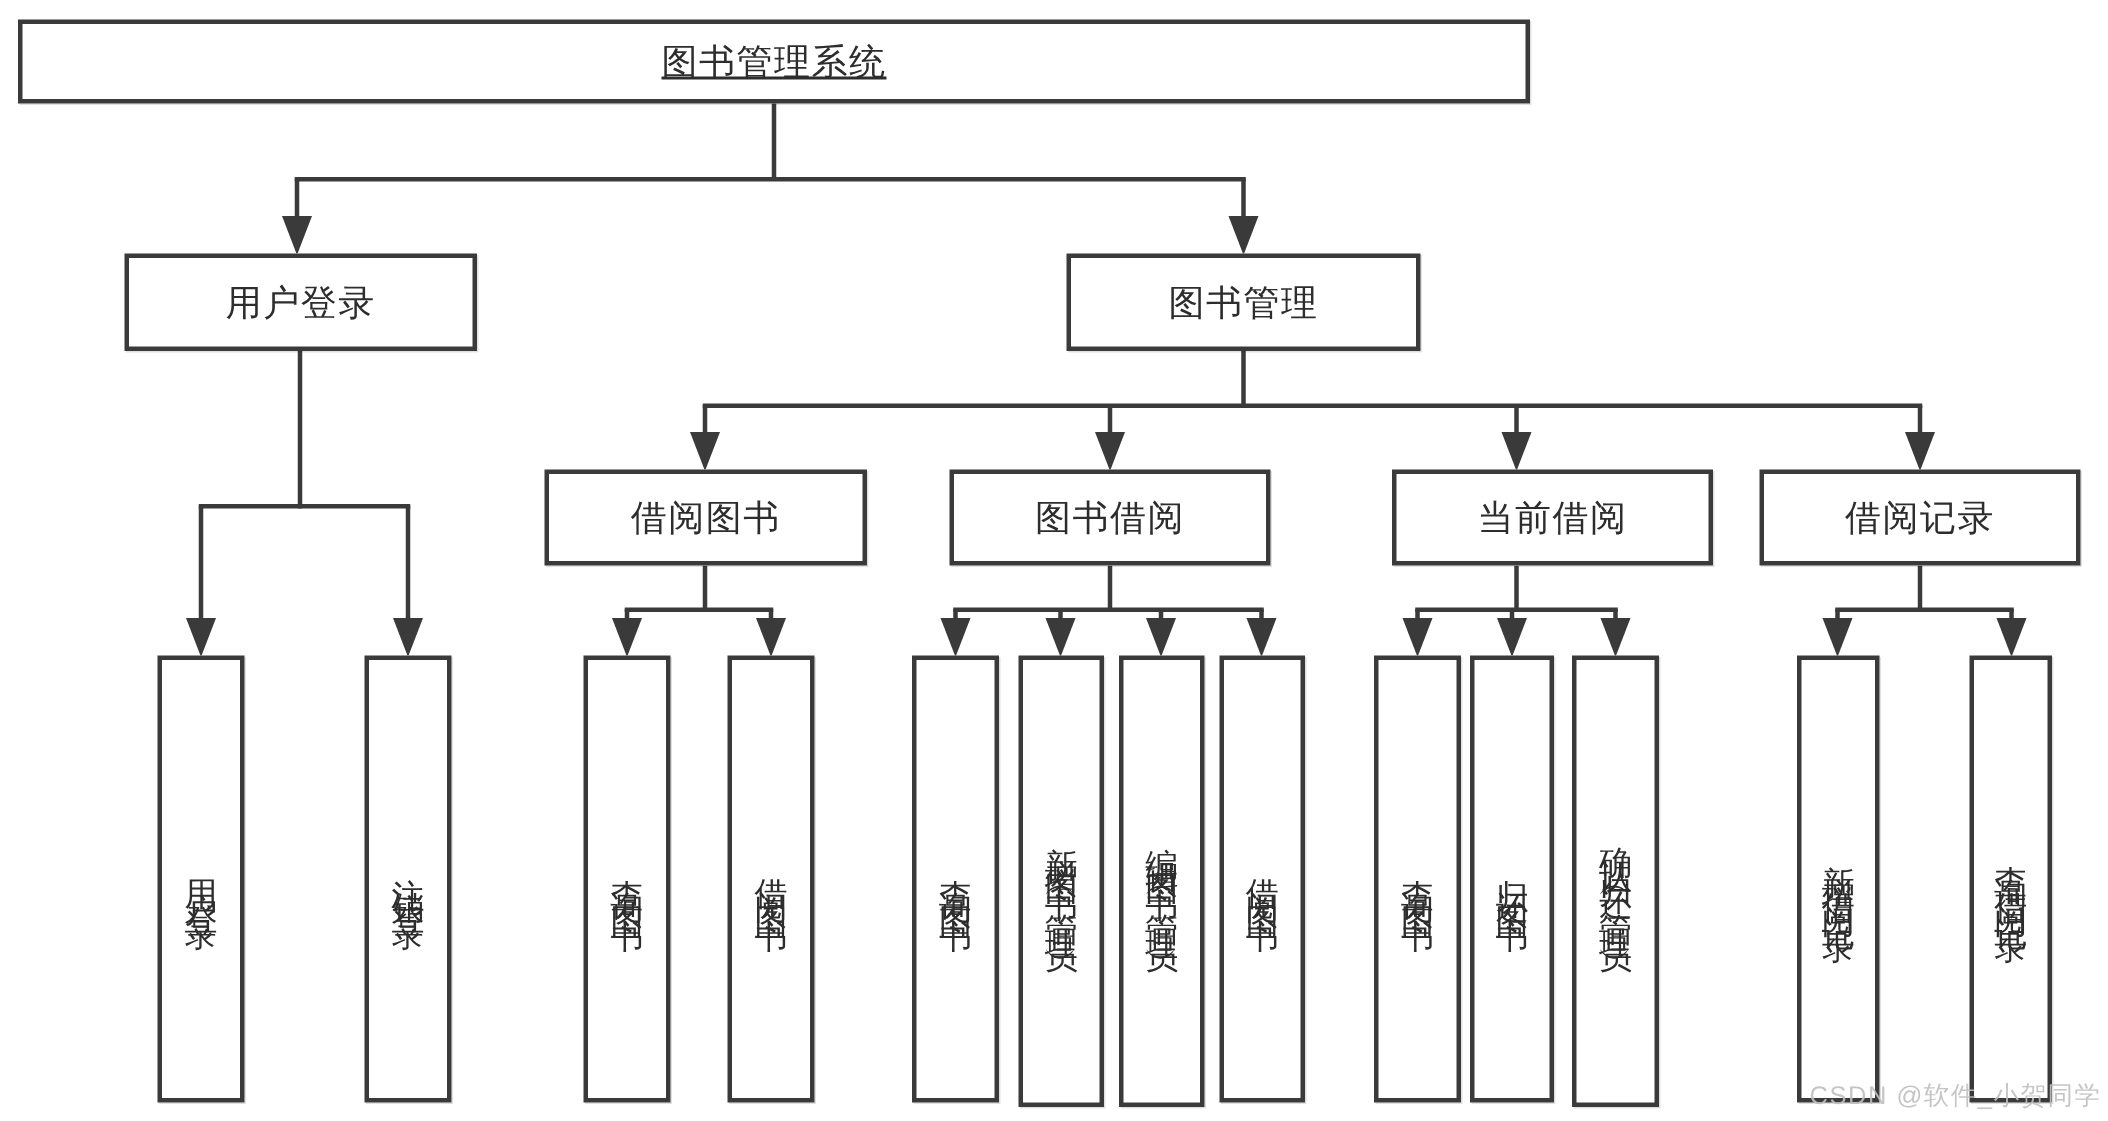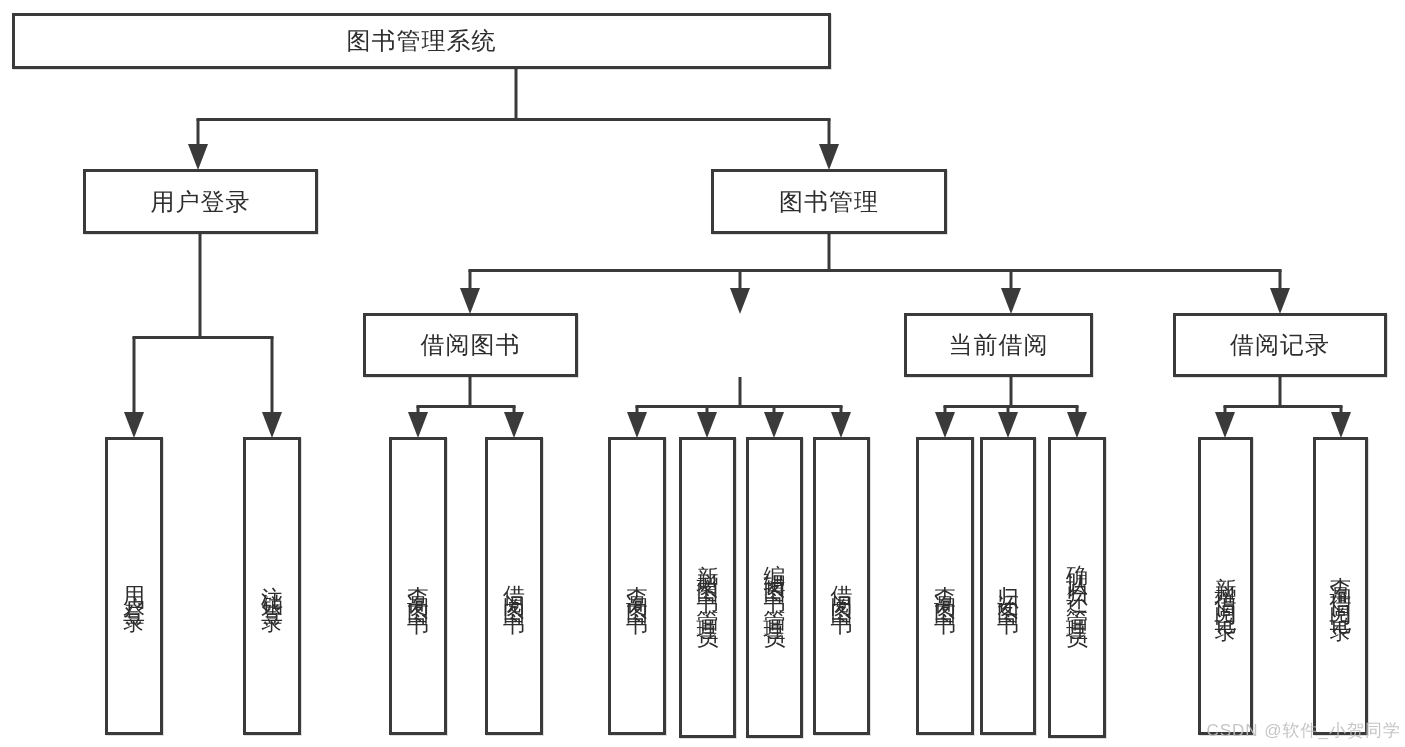--- a/index.html
+++ b/index.html
@@ -109,27 +109,28 @@
       <polygon points="764,412 784,412 774,438"></polygon>
       <polygon points="831,412 851,412 841,438"></polygon>
       <polygon points="935,412 955,412 945,438"></polygon>
       <polygon points="998,412 1018,412 1008,438"></polygon>
       <polygon points="1067,412 1087,412 1077,438"></polygon>
       <polygon points="1215,412 1235,412 1225,438"></polygon>
       <polygon points="1331,412 1351,412 1341,438"></polygon>
     </g>
   </svg>
 
-  <div class="box hbox" style="left:12px;top:13px;width:819px;height:56px;">图书管理系统</div>
+  <div class="box hbox" style="left:12px;top:13px;width:1008px;height:56px;text-decoration:underline;">图书管理系统</div>
 
   <div class="box hbox" style="left:83px;top:169px;width:235px;height:65px;">用户登录</div>
   <div class="box hbox" style="left:711px;top:169px;width:236px;height:65px;">图书管理</div>
 
   <div class="box hbox" style="left:363px;top:313px;width:215px;height:64px;">借阅图书</div>
-  <div class="box hbox" style="left:904px;top:313px;width:189px;height:64px;">当前借阅</div>
+  <div class="box hbox" style="left:633px;top:313px;width:214px;height:64px;">图书借阅</div>
+  <div class="box hbox" style="left:928px;top:313px;width:214px;height:64px;">当前借阅</div>
   <div class="box hbox" style="left:1173px;top:313px;width:214px;height:64px;">借阅记录</div>
 
   <div class="box vbox" style="left:105px;top:437px;width:58px;height:298px;">用户登录</div>
   <div class="box vbox" style="left:243px;top:437px;width:58px;height:298px;">注销登录</div>
 
   <div class="box vbox" style="left:389px;top:437px;width:58px;height:298px;">查询图书</div>
   <div class="box vbox" style="left:485px;top:437px;width:58px;height:298px;">借阅图书</div>
 
   <div class="box vbox" style="left:608px;top:437px;width:58px;height:298px;">查询图书</div>
   <div class="box vbox" style="left:679px;top:437px;width:57px;height:301px;">新增图书（管理员）</div>

